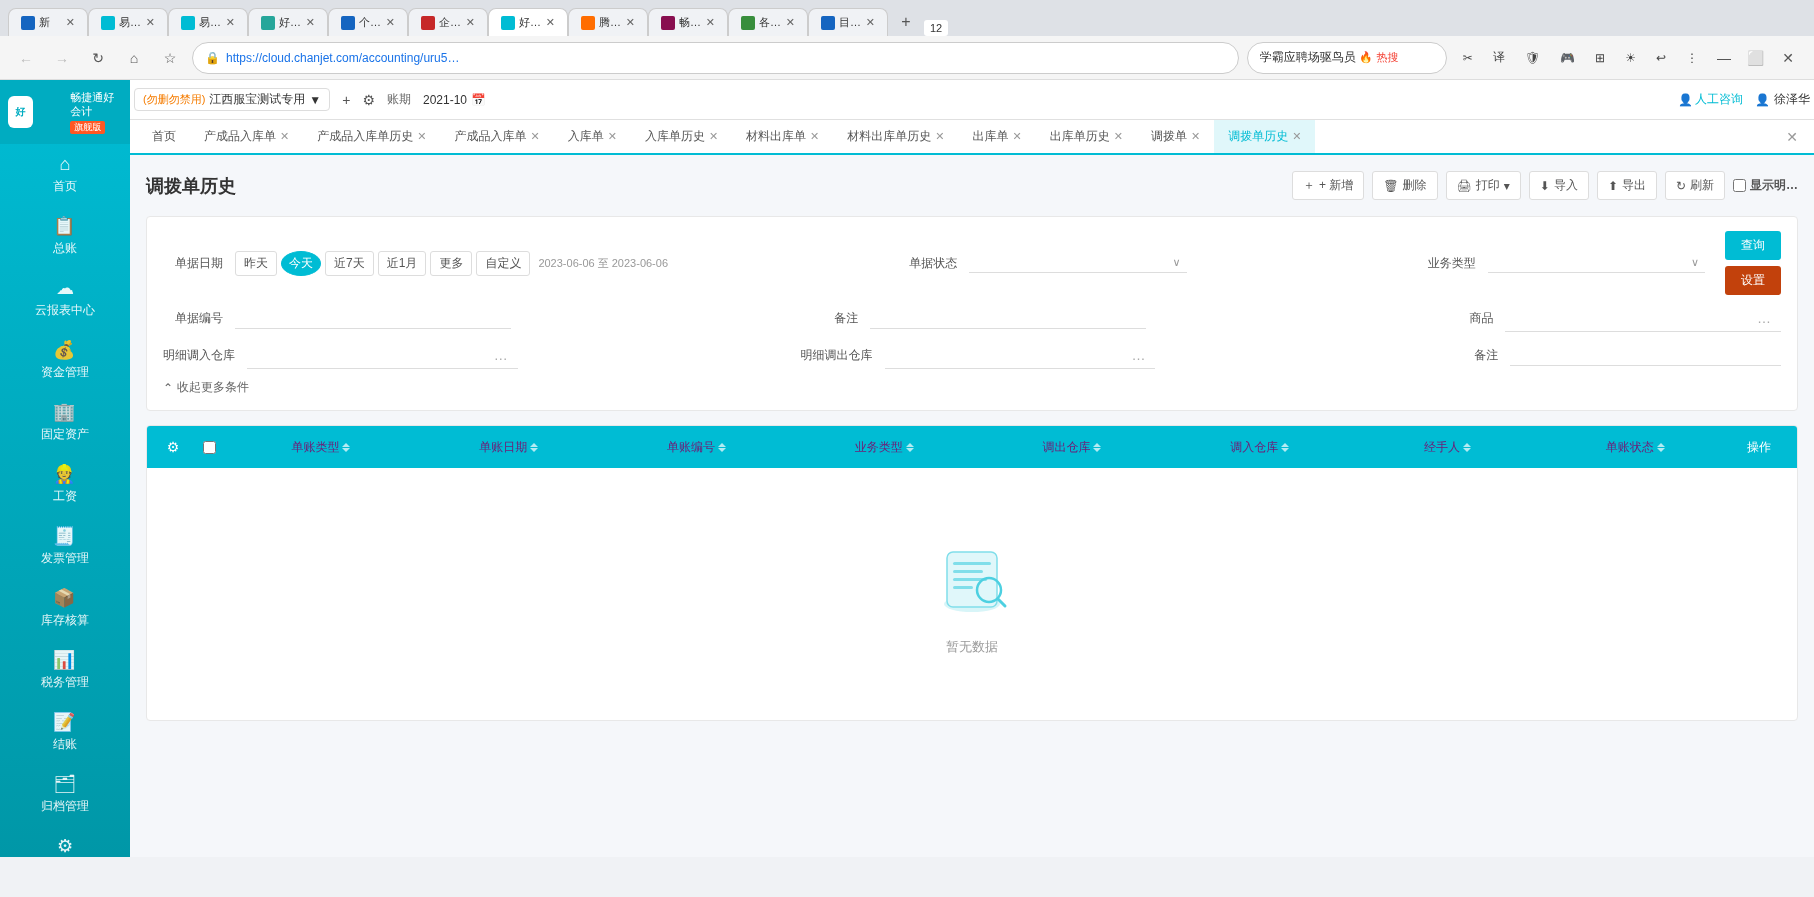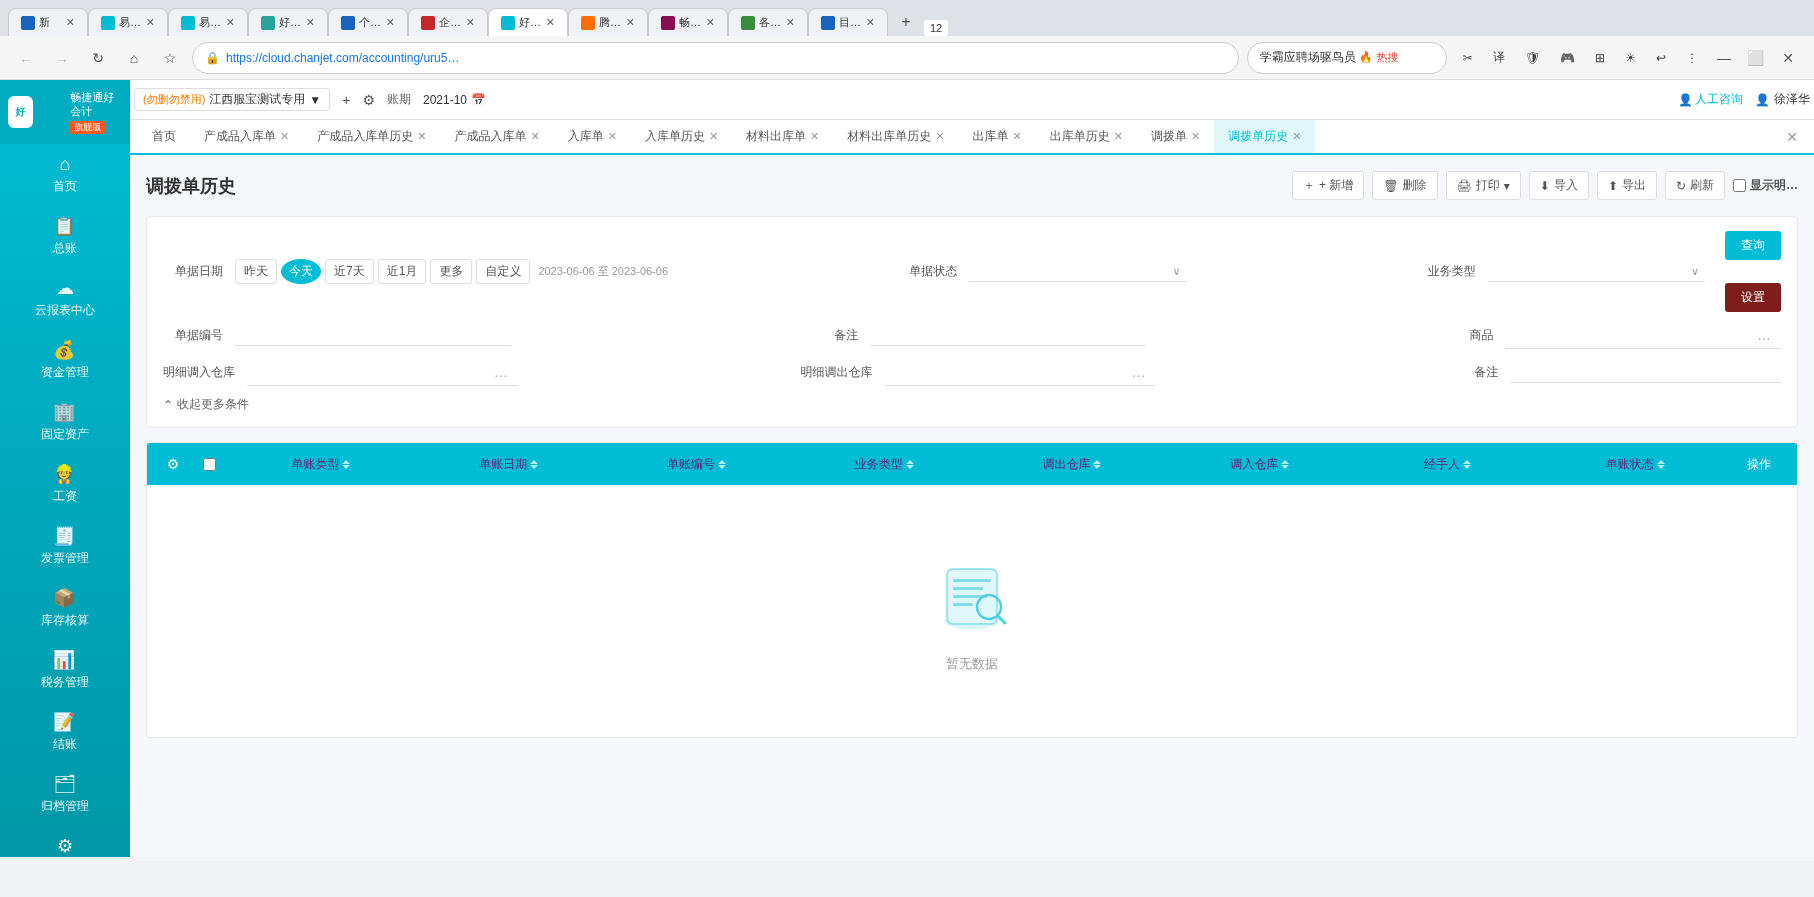--- a/index.html
+++ b/index.html
@@ -93,22 +93,22 @@
     .empty-state { display: flex; flex-direction: column; align-items: center; justify-content: center; padding: 64px 20px; gap: 16px; }
     .empty-icon { width: 90px; height: 90px; position: relative; }
     .empty-icon svg { width: 90px; height: 90px; }
     .empty-text { font-size: 13px; color: #999; }
 
     
     .ellipsis-btn { color: #aaa; cursor: pointer; font-size: 14px; padding: 2px 4px; }
 
     
     .query-btn { background: #00bcd4; color: #fff; border: none; padding: 6px 16px; border-radius: 3px; cursor: pointer; font-size: 12px; }
-    .settings-btn-green { background: #7f1d1d; color: #fff; border: none; padding: 6px 14px; border-radius: 3px; cursor: pointer; font-size: 12px; }
-    .btn-group-right { display: flex; flex-direction: column; gap: 23px; margin-left: 8px; }
+    .settings-btn-green { background: #c2410c; color: #fff; border: none; padding: 6px 14px; border-radius: 3px; cursor: pointer; font-size: 12px; }
+    .btn-group-right { display: flex; flex-direction: column; gap: 6px; margin-left: 8px; }
   </style>
 </head>
 <body>
 
 <div class="browser-tabs">
   <div class="browser-tab">
     <div class="tab-icon" style="background:#1565c0;"></div>
     <span class="tab-title">新</span>
     <span class="tab-close">✕</span>
   </div>

